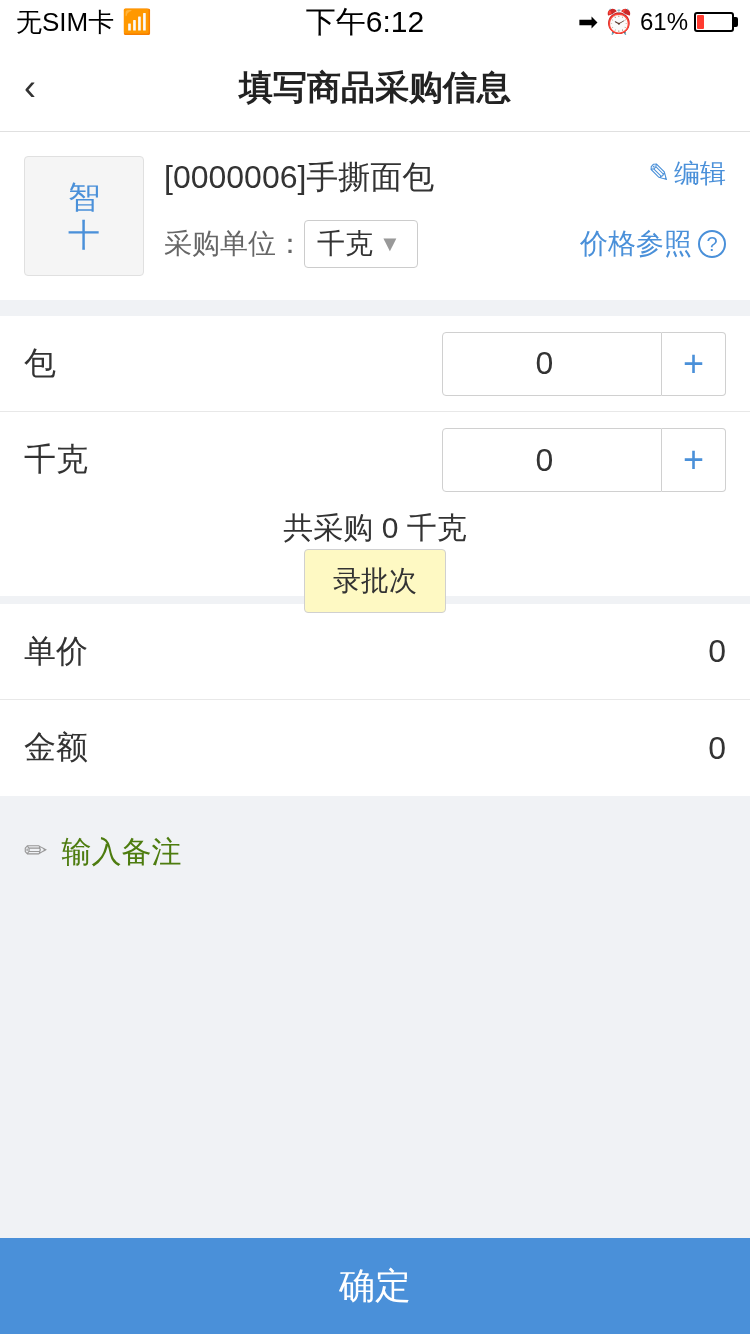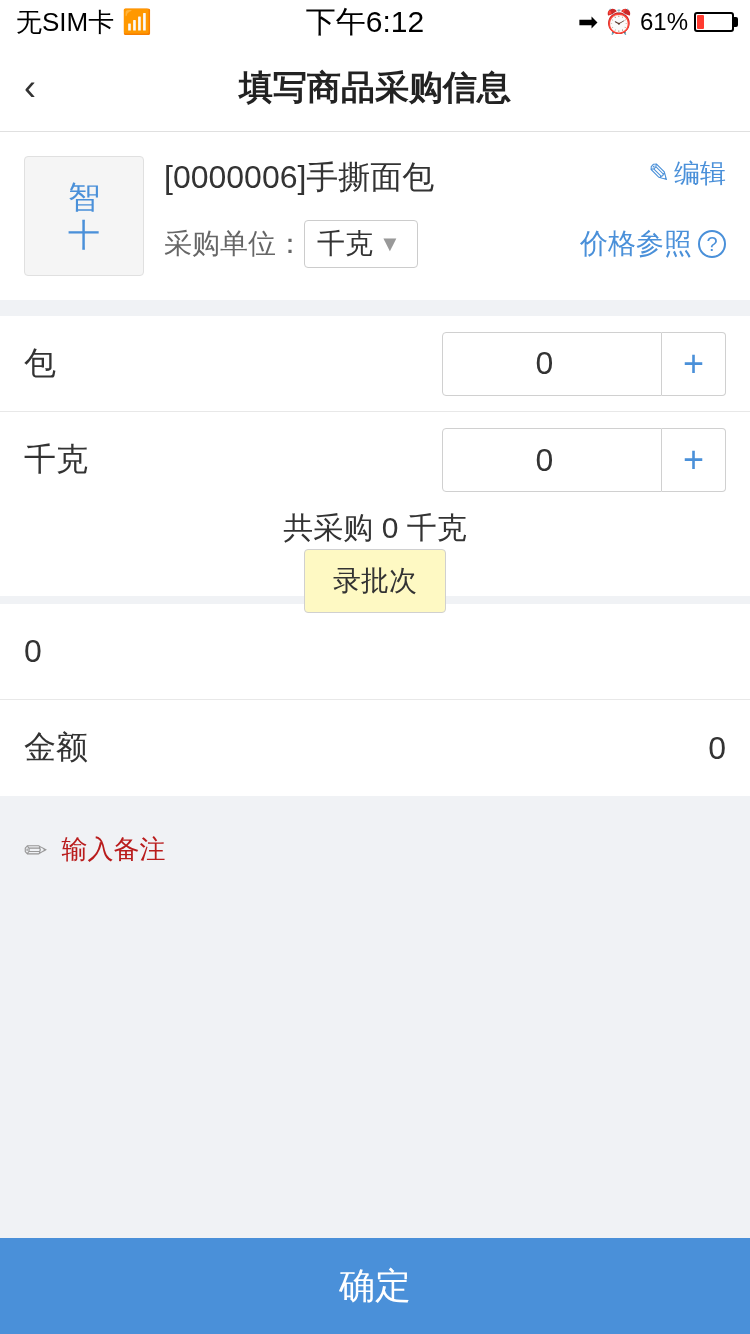--- a/index.html
+++ b/index.html
@@ -307,22 +307,22 @@
       padding: 28px 24px;
       min-height: 100px;
       gap: 14px;
     }
     .remark-icon {
       font-size: 28px;
       color: #999;
       margin-top: 2px;
     }
     .remark-placeholder {
-      font-size: 26px;
-      color: #b91c1c;
+      font-size: 30px;
+      color: #4d7c0f;
     }
 
     
     .bottom-space {
       height: 200px;
       background: #f0f2f5;
     }
 
     
     .confirm-bar {
@@ -435,20 +435,21 @@
   </div>
 </div>
 
 <div class="summary-row">
   <span class="summary-text">共采购 0 千克</span>
   <button class="batch-btn">录批次</button>
 </div>
 
 <div class="detail-section">
   <div class="detail-row">
+    <span class="detail-row-label">单价</span>
     <span class="detail-row-value">0</span>
   </div>
   <div class="detail-row" style="border-bottom:none;">
     <span class="detail-row-label">金额</span>
     <span class="detail-row-value">0</span>
   </div>
 </div>
 
 <div class="remark-row">
   <span class="remark-icon">✏</span>

